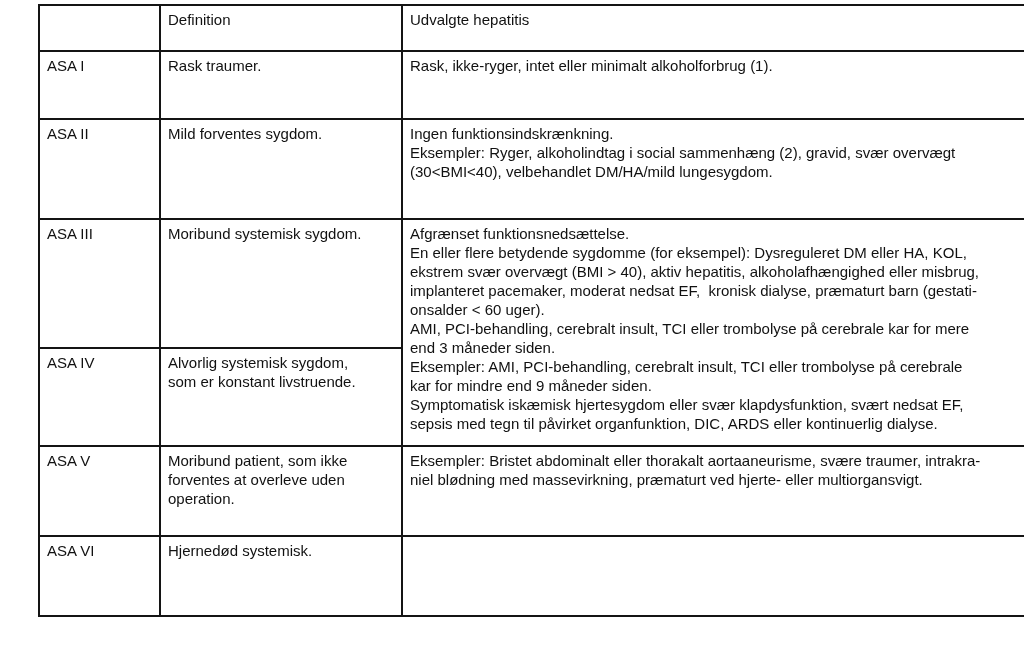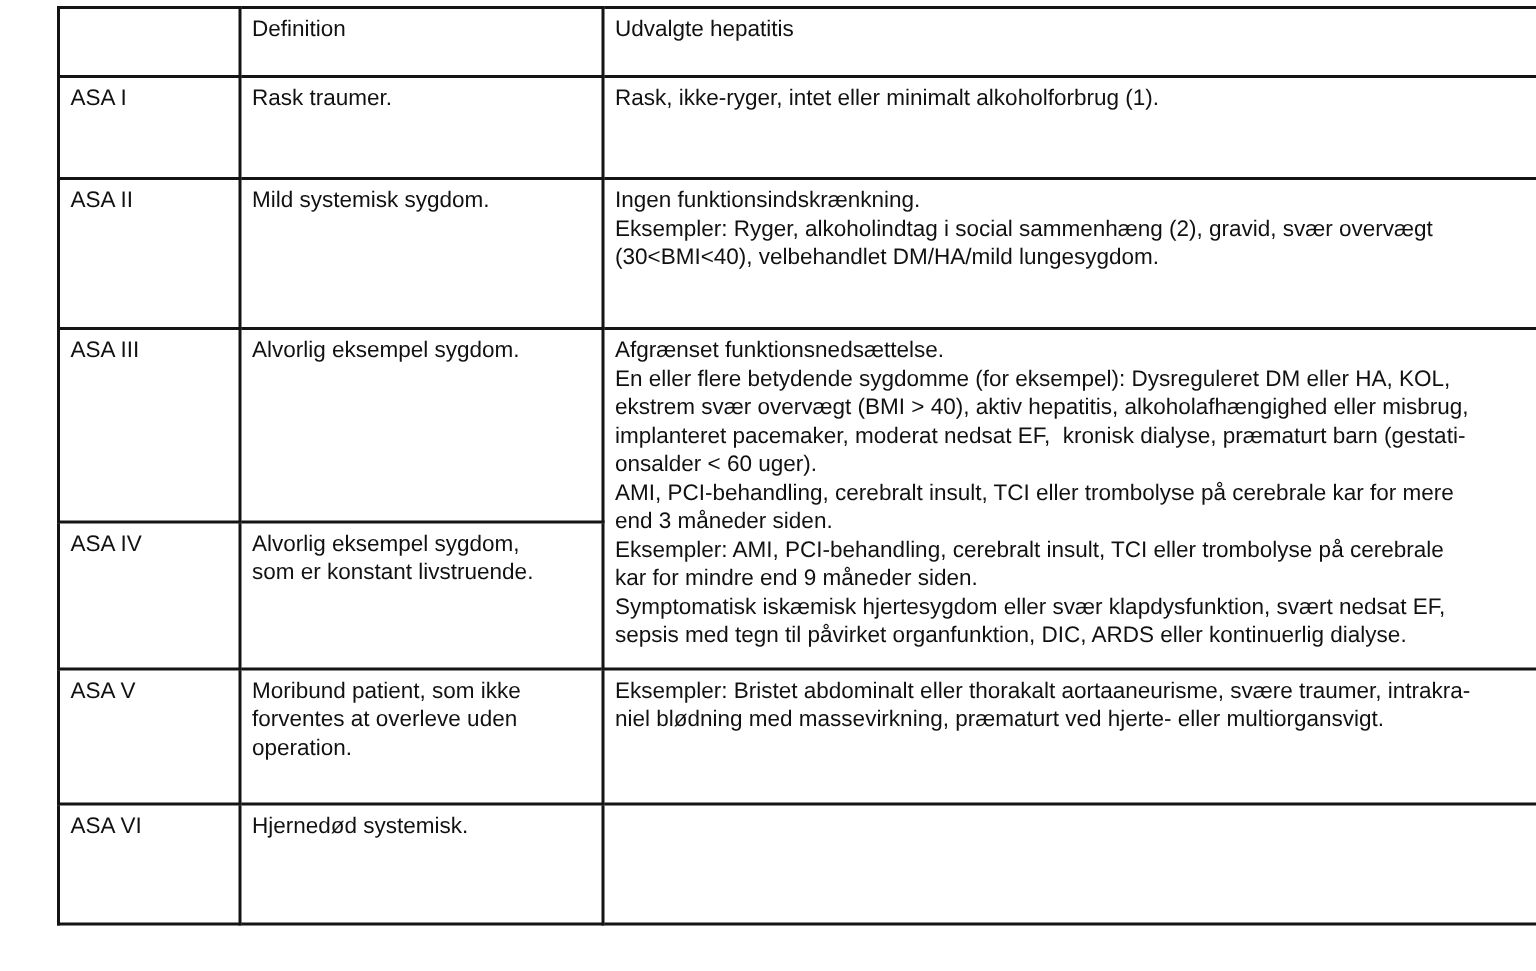--- a/index.html
+++ b/index.html
@@ -70,47 +70,47 @@
     </tr>
 
     <tr class="r-asa1">
       <td class="bold">ASA I</td>
       <td class="prewrap">Rask traumer.</td>
       <td class="prewrap">Rask, ikke-ryger, intet eller minimalt alkoholforbrug (1).</td>
     </tr>
 
     <tr class="r-asa2">
       <td class="bold">ASA II</td>
-      <td class="prewrap">Mild systemisk sygdom.</td>
+      <td class="prewrap">Mild forventes sygdom.</td>
       <td class="prewrap">Ingen funktionsindskrænkning.
 Eksempler: Ryger, alkoholindtag i social sammenhæng (2), gravid, svær overvægt
 (30&lt;BMI&lt;40), velbehandlet DM/HA/mild lungesygdom.</td>
     </tr>
 
     <tr class="r-asa3">
       <td class="bold">ASA III</td>
-      <td class="prewrap">Alvorlig eksempel sygdom.</td>
+      <td class="prewrap">Moribund systemisk sygdom.</td>
       <td rowspan="2">
         <div class="ex-block">Afgrænset funktionsnedsættelse.
 En eller flere betydende sygdomme (for eksempel): Dysreguleret DM eller HA, KOL,
 ekstrem svær overvægt (BMI &gt; 40), aktiv hepatitis, alkoholafhængighed eller misbrug,
 implanteret pacemaker, moderat nedsat EF,  kronisk dialyse, præmaturt barn (gestati-
 onsalder &lt; 60 uger).
 AMI, PCI-behandling, cerebralt insult, TCI eller trombolyse på cerebrale kar for mere
 end 3 måneder siden.</div>
         <div class="ex-block">Eksempler: AMI, PCI-behandling, cerebralt insult, TCI eller trombolyse på cerebrale
 kar for mindre end 9 måneder siden.
 Symptomatisk iskæmisk hjertesygdom eller svær klapdysfunktion, svært nedsat EF,
 sepsis med tegn til påvirket organfunktion, DIC, ARDS eller kontinuerlig dialyse.</div>
       </td>
     </tr>
 
     <tr class="r-asa4">
       <td class="bold">ASA IV</td>
-      <td class="prewrap">Alvorlig eksempel sygdom,
+      <td class="prewrap">Alvorlig systemisk sygdom,
 som er konstant livstruende.</td>
     </tr>
 
     <tr class="r-asa5">
       <td class="bold">ASA V</td>
       <td class="prewrap">Moribund patient, som ikke
 forventes at overleve uden
 operation.</td>
       <td class="prewrap">Eksempler: Bristet abdominalt eller thorakalt aortaaneurisme, svære traumer, intrakra-
 niel blødning med massevirkning, præmaturt ved hjerte- eller multiorgansvigt.</td>

